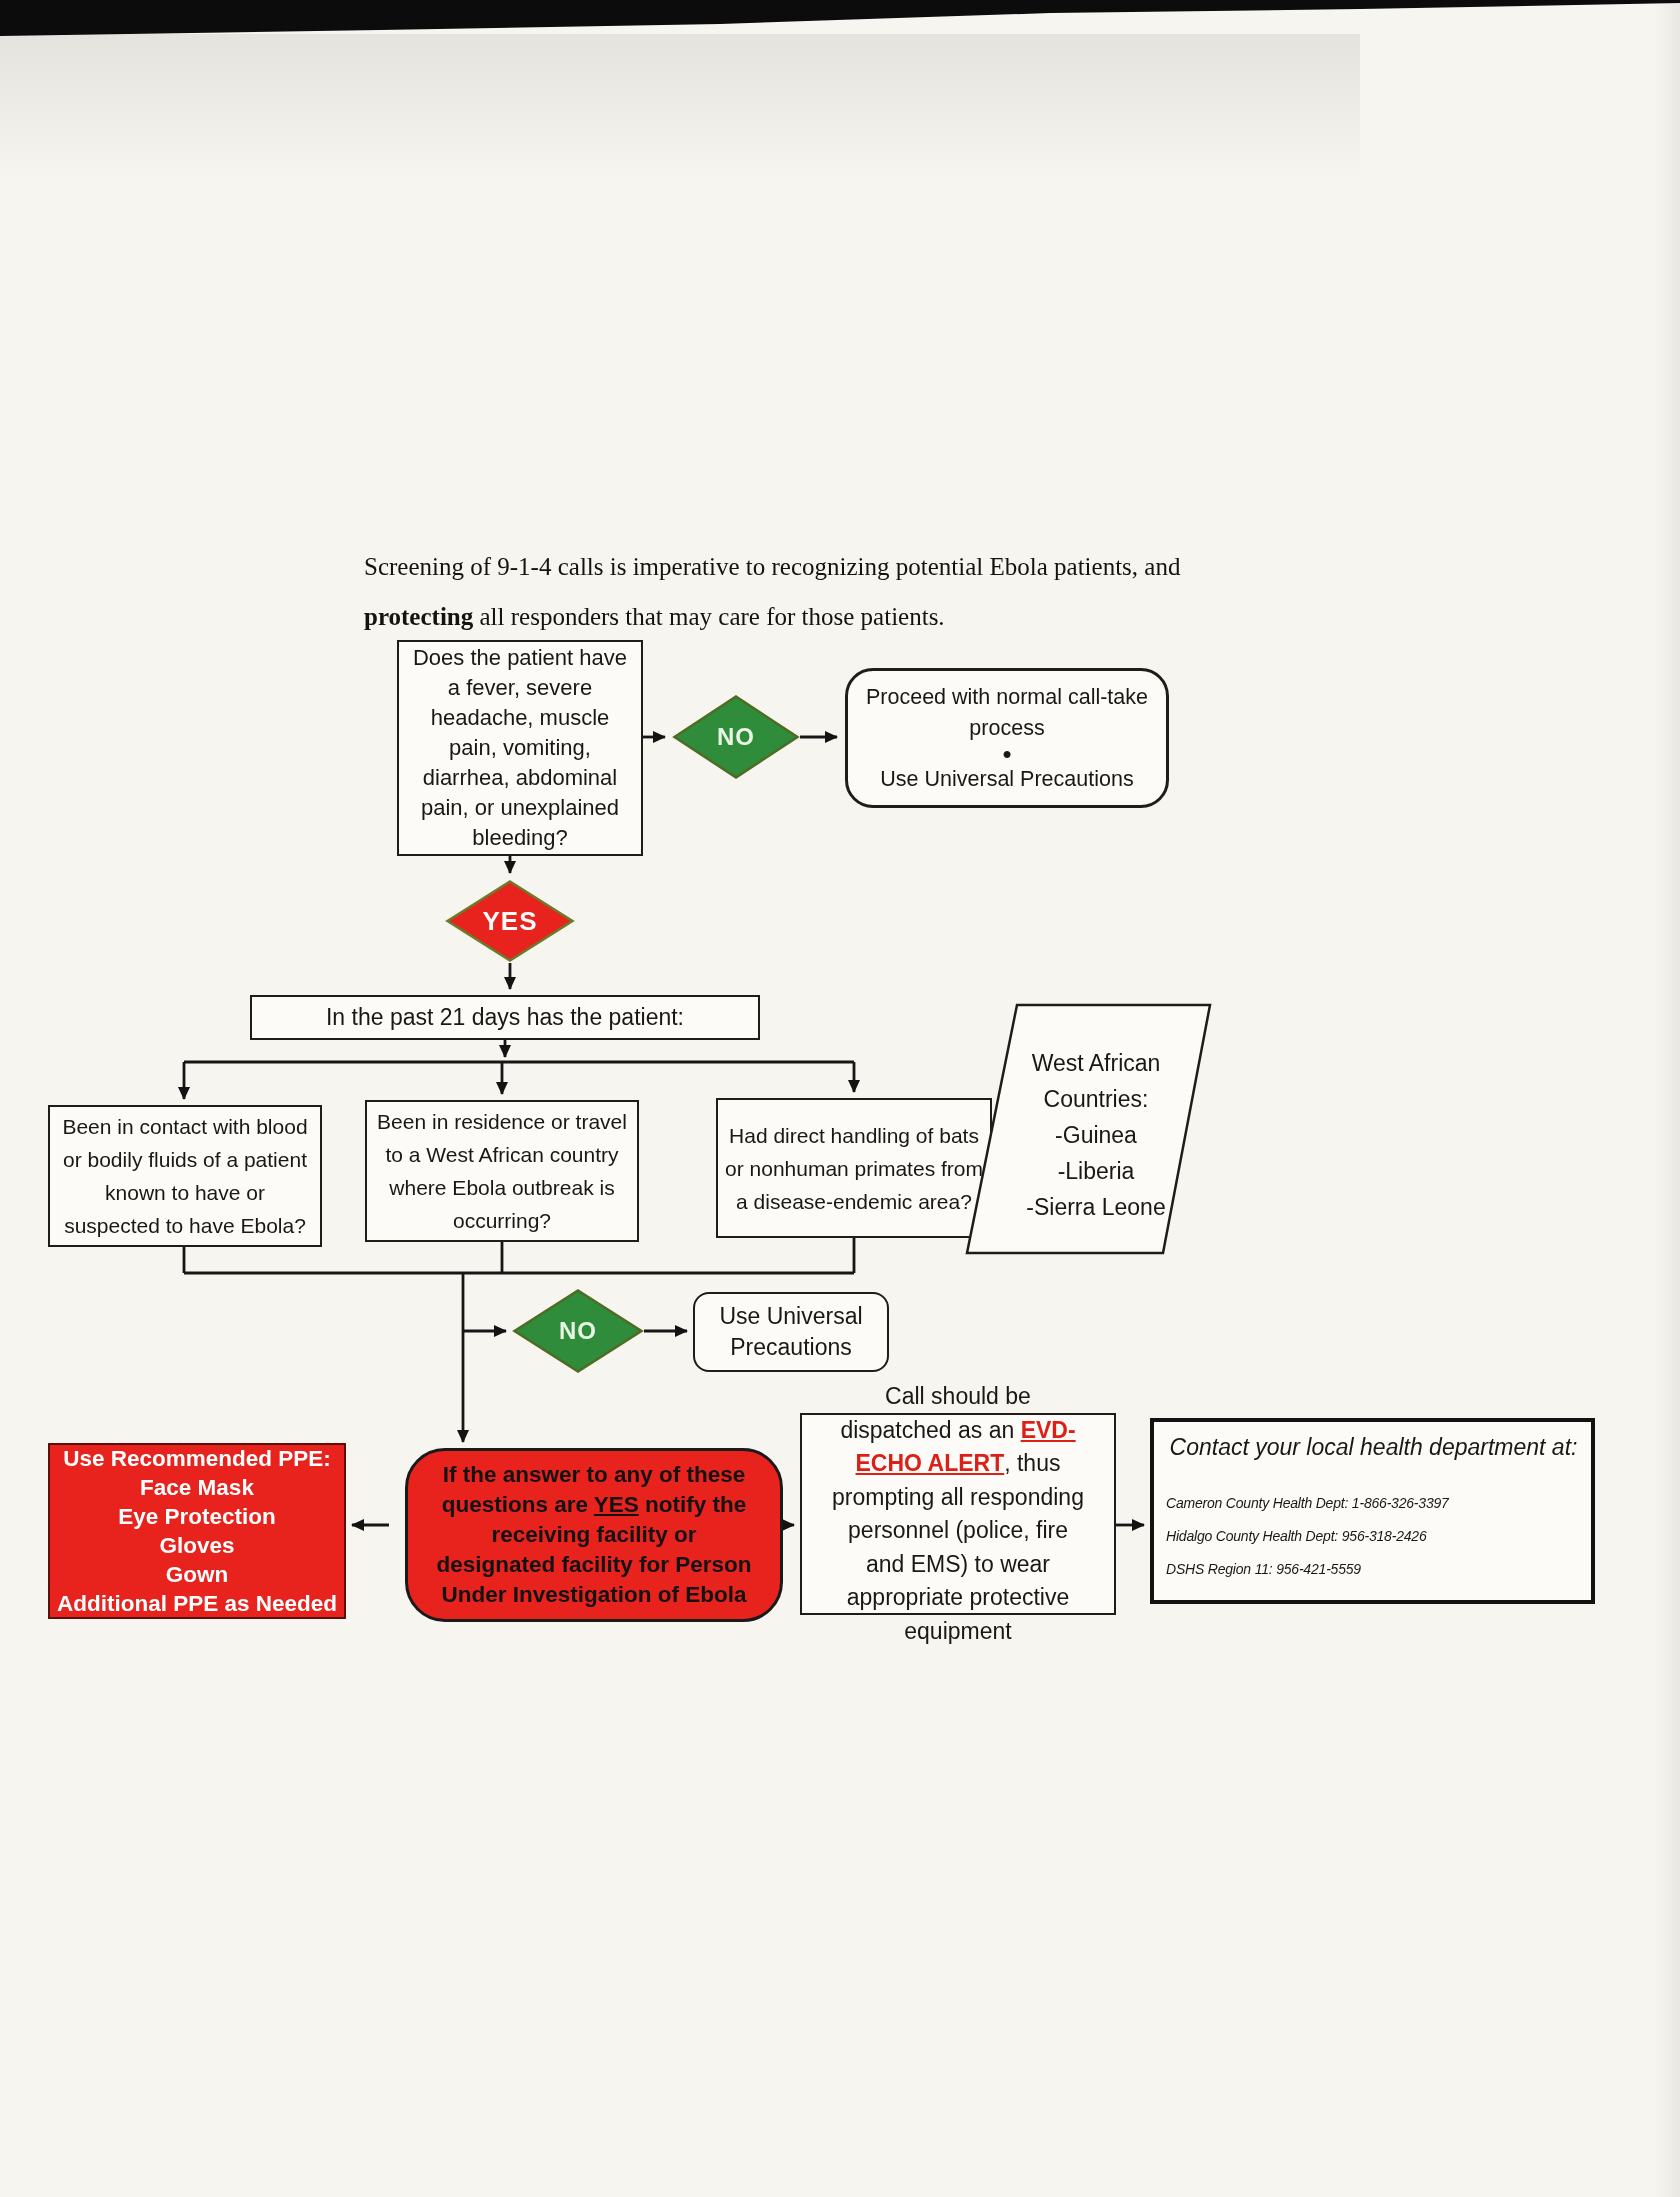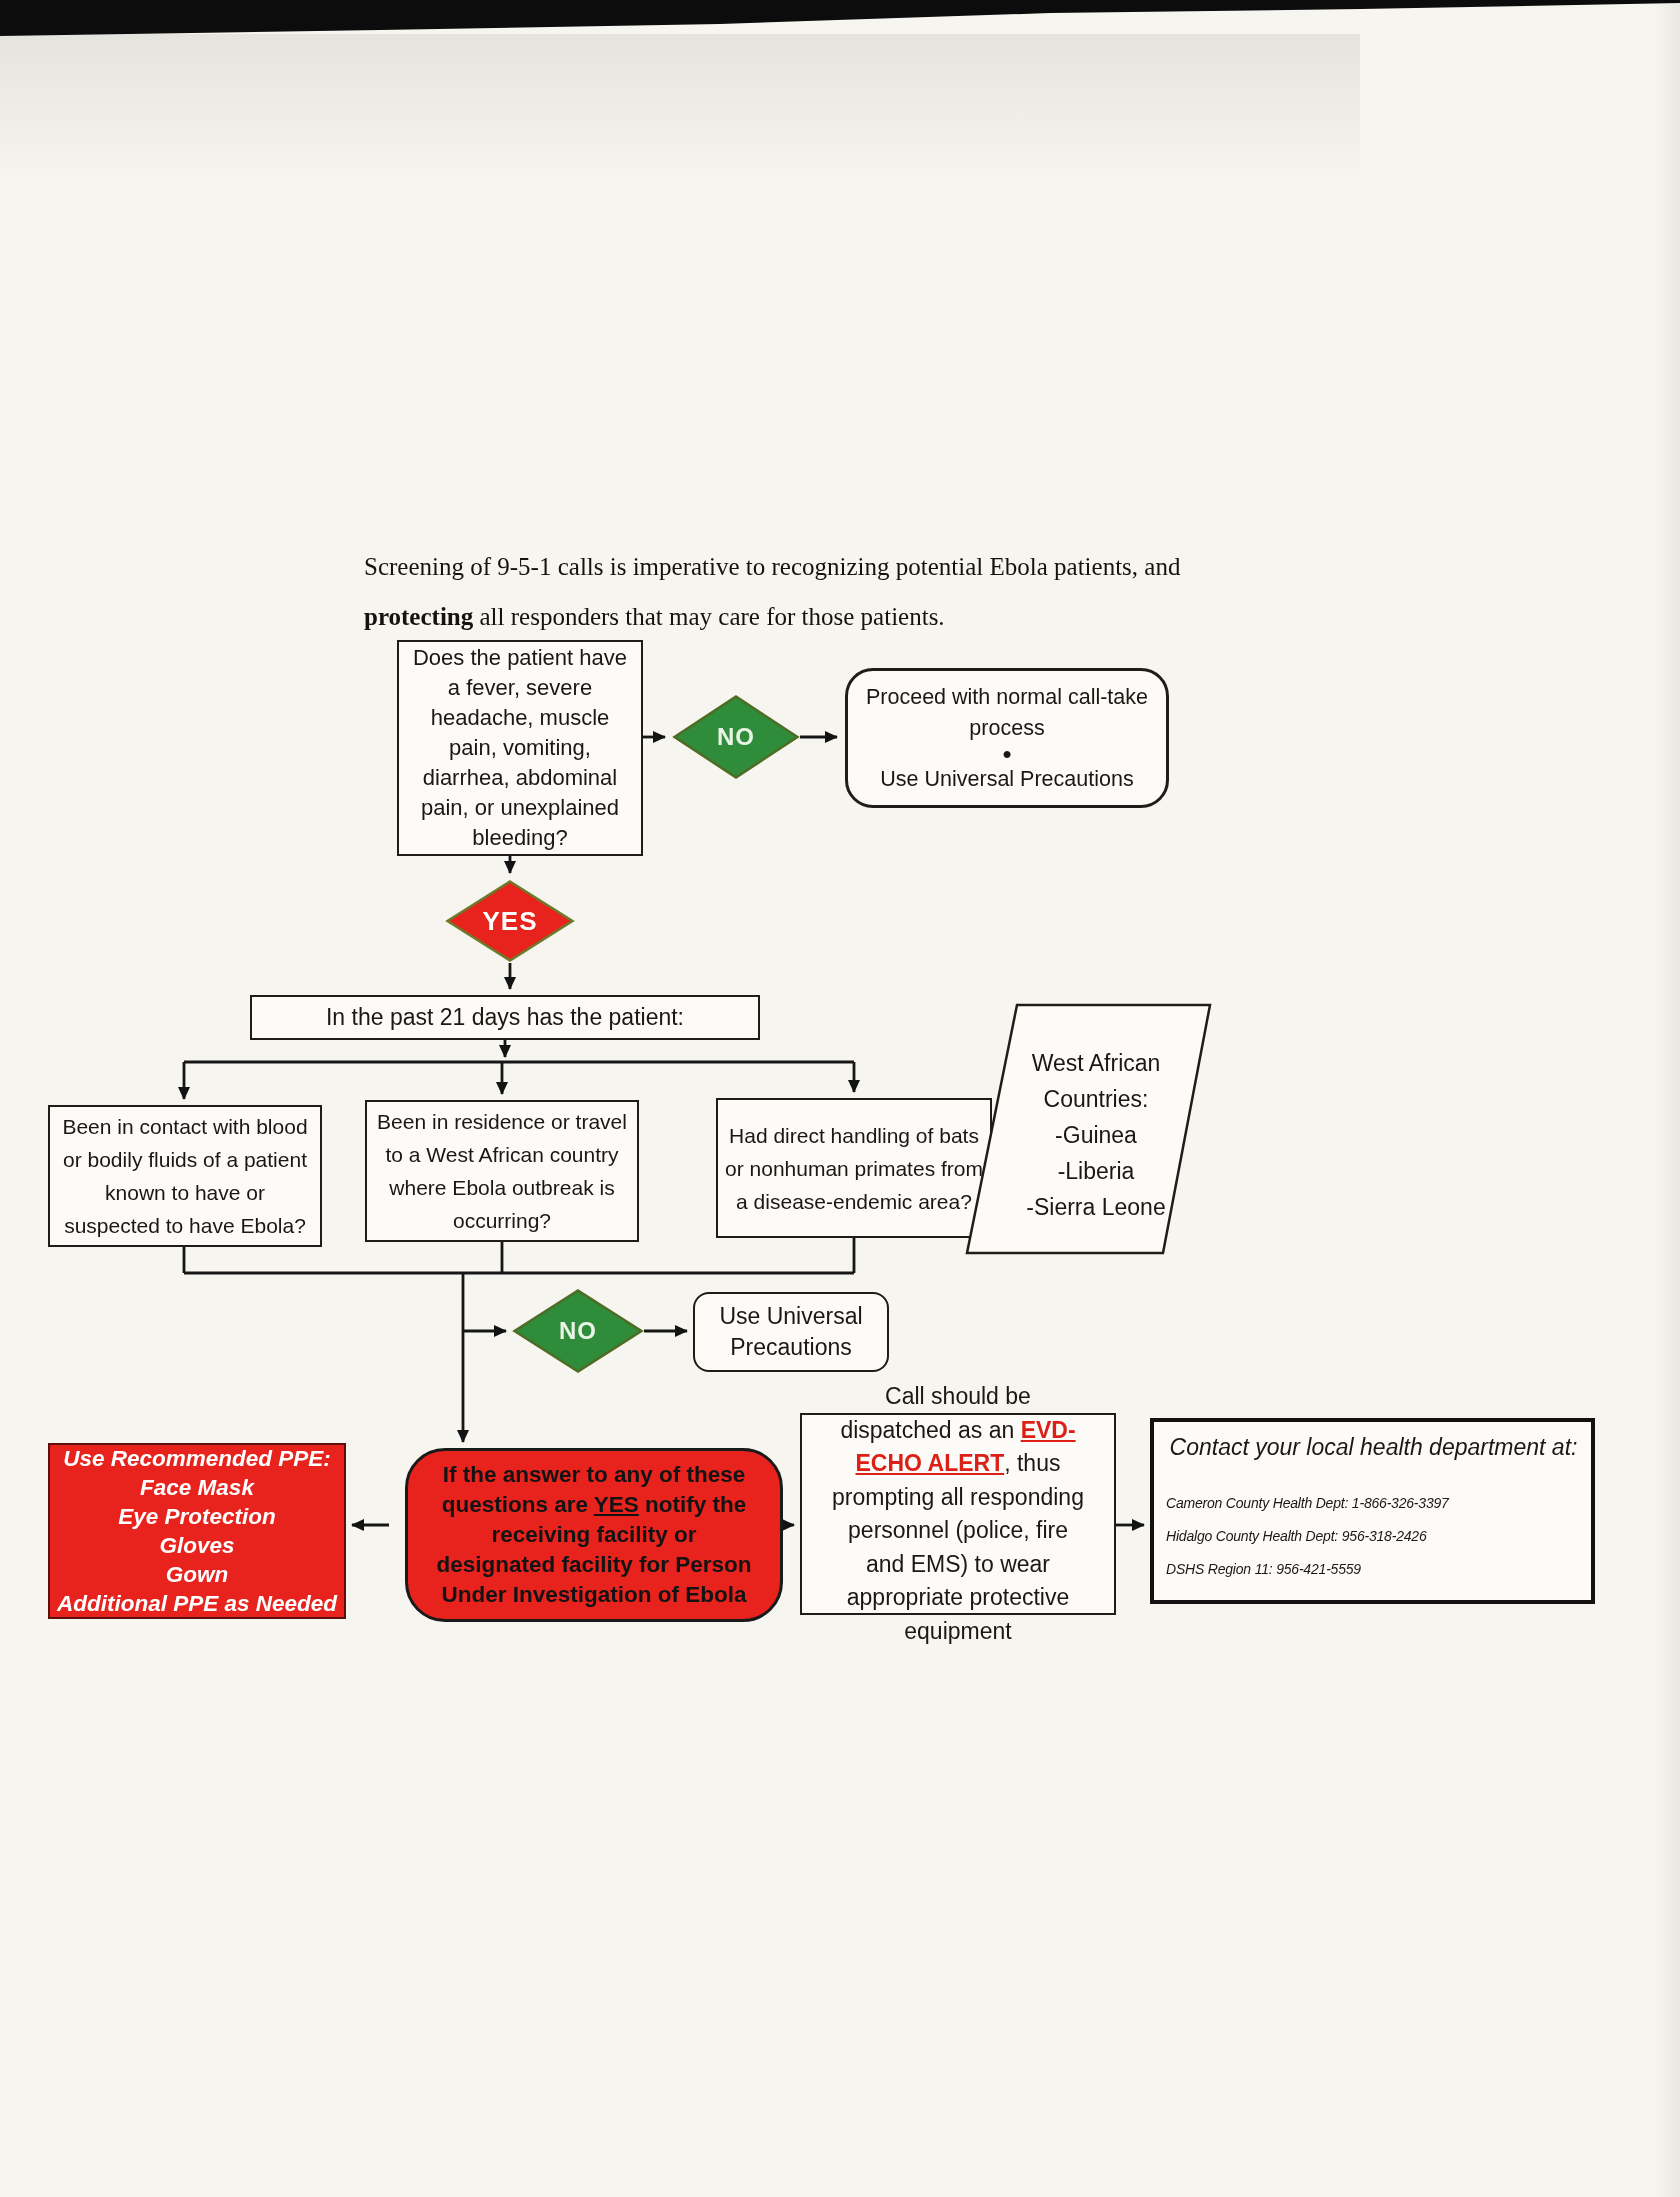--- a/index.html
+++ b/index.html
@@ -77,21 +77,21 @@
   .countries { position: absolute; left: 965px; top: 1003px; width: 248px; height: 252px; z-index: 2; }
   .countries svg { position: absolute; inset: 0; }
   .countries .ctext {
     position: absolute; inset: 0; padding-top: 42px; padding-left: 14px;
     text-align: center; font-size: 23px; line-height: 36px;
   }
   .uup { left: 693px; top: 1292px; width: 196px; height: 80px; border-radius: 16px; border-width: 2.5px; font-size: 23px; line-height: 31px; padding: 0 14px; }
   .ppe {
     left: 48px; top: 1443px; width: 298px; height: 176px;
     background: var(--red); border: 2px solid #5c0f0c;
-    color: #ffffff; font-weight: bold; font-size: 22.5px; line-height: 29px; font-style: italic;
+    color: #ffffff; font-weight: bold; font-size: 22.5px; line-height: 29px;
   }
   .notify {
     left: 405px; top: 1448px; width: 378px; height: 174px;
     background: var(--red); border: 3px solid #1a1a1a; border-radius: 40px;
     color: #131313; font-weight: bold; font-size: 22.5px; line-height: 30px; padding: 0 22px;
   }
   .dispatch { left: 800px; top: 1413px; width: 316px; height: 202px; border-width: 2.5px; font-size: 23px; line-height: 33.5px; padding: 0 26px; }
   .contact {
     left: 1150px; top: 1418px; width: 445px; height: 186px;
     border: 4px solid #141210; justify-content: flex-start; padding: 12px 10px 0 12px; font-style: italic;
@@ -134,21 +134,21 @@
       <line x1="463" y1="1273" x2="463" y2="1442" marker-end="url(#ah)"></line>
       <line x1="463" y1="1331" x2="506" y2="1331" marker-end="url(#ah)"></line>
       <line x1="644" y1="1331" x2="687" y2="1331" marker-end="url(#ah)"></line>
       <line x1="389" y1="1525" x2="352" y2="1525" marker-end="url(#ah)"></line>
       <line x1="767" y1="1525" x2="794" y2="1525" marker-end="url(#ah)"></line>
       <line x1="1116" y1="1525" x2="1144" y2="1525" marker-end="url(#ah)"></line>
     </g>
   </svg>
 
   <div class="intro">
-    <div>Screening of 9-5-1 calls is imperative to recognizing potential Ebola patients, and</div>
+    <div>Screening of 9-1-4 calls is imperative to recognizing potential Ebola patients, and</div>
     <div><b>protecting</b><span> all responders that may care for those patients.</span></div>
   </div>
 
   <div class="node q-symptoms">
     <span>Does the patient have a fever, severe headache, muscle pain, vomiting, diarrhea, abdominal pain, or unexplained bleeding?</span>
   </div>
 
   <div class="diamond d-no1">
     <svg width="128" height="86" viewBox="0 0 128 86">
       <polygon points="64,2.5 125.5,43 64,83.5 2.5,43" fill="var(--green)" stroke="var(--green-edge)" stroke-width="2.5"></polygon>

